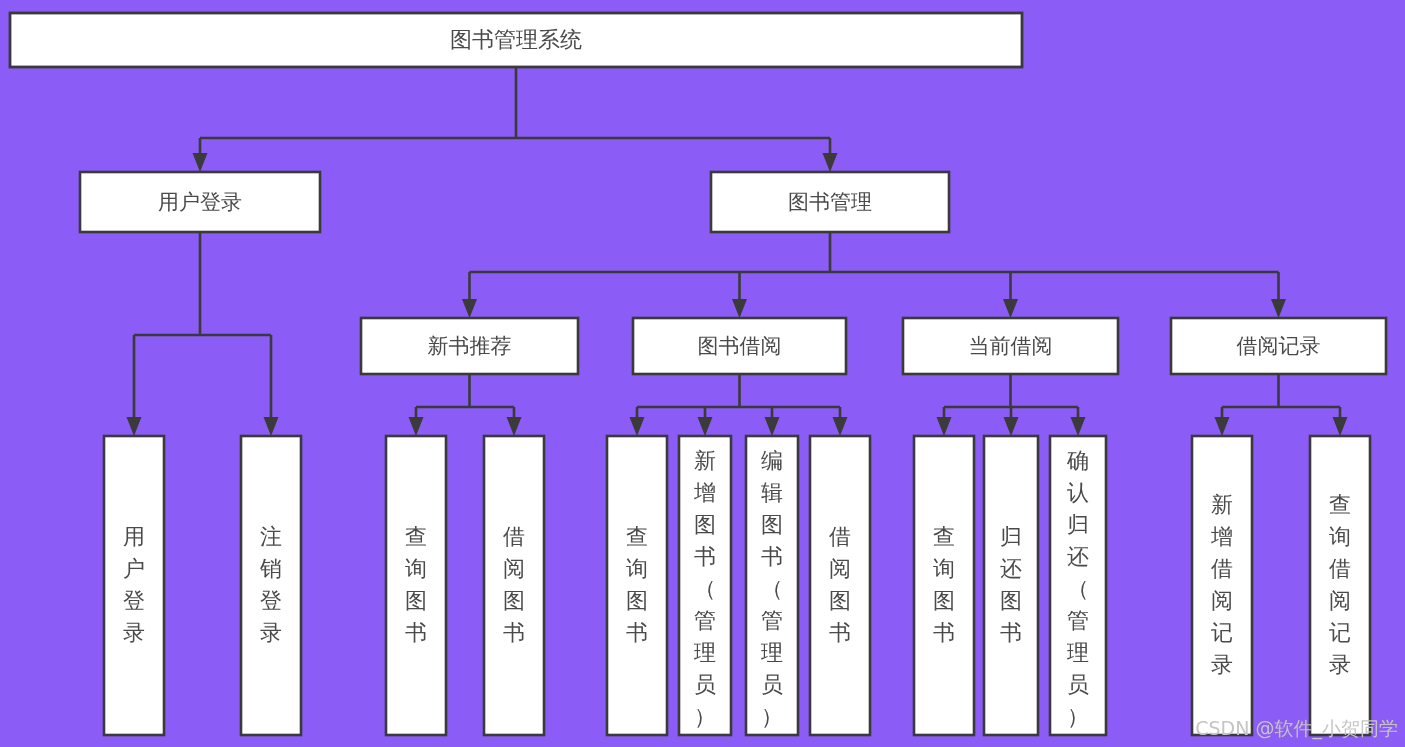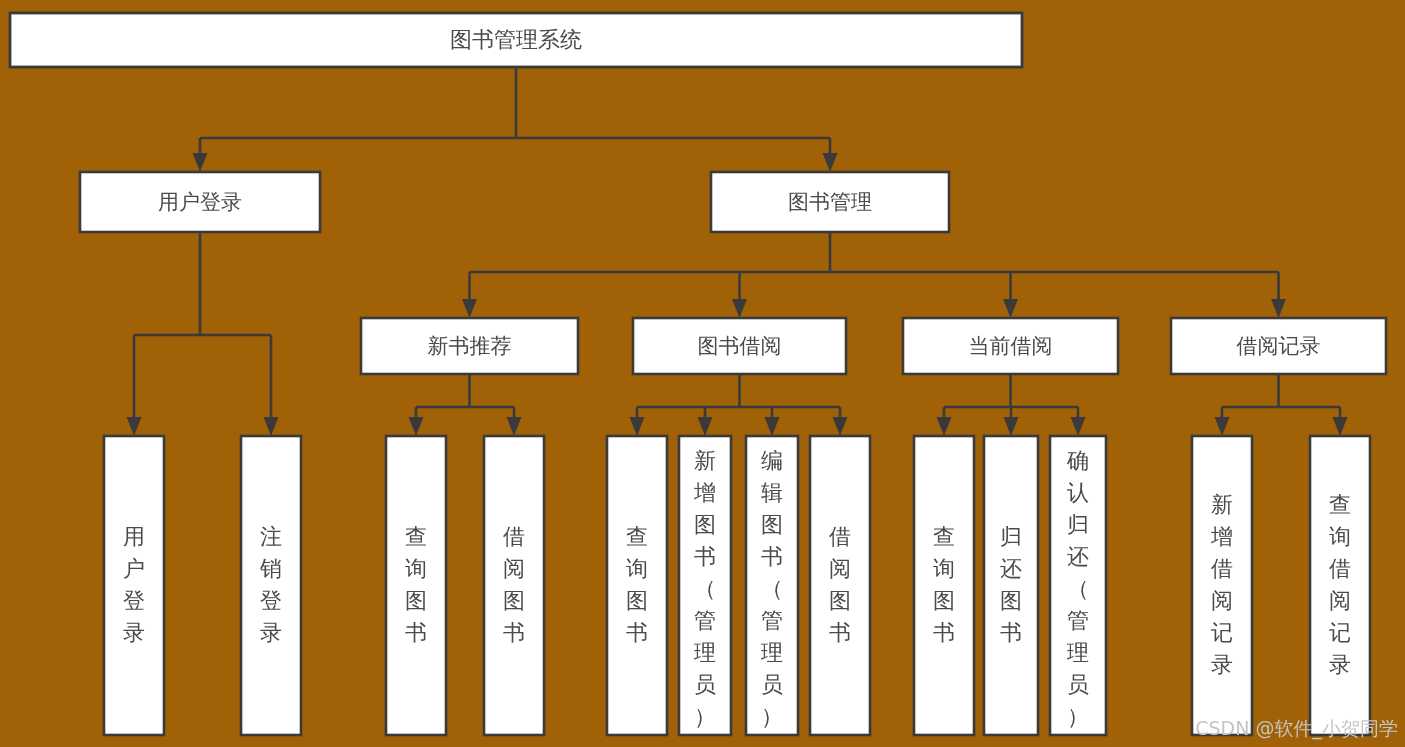--- a/index.html
+++ b/index.html
@@ -11,21 +11,21 @@
   body {
     width: 1405px;
     height: 747px;
     overflow: hidden;
     font-family: "DejaVu Sans", "Liberation Sans", sans-serif;
   }
   #diagram-root {
     position: relative;
     width: 1405px;
     height: 747px;
-    background: #a16207;
+    background: #8b5cf6;
   }
   svg#diagram-svg {
     display: block;
     width: 1405px;
     height: 747px;
   }
   .node-box {
     fill: #ffffff;
     stroke: #3a3a3a;
     stroke-width: 2.6;

